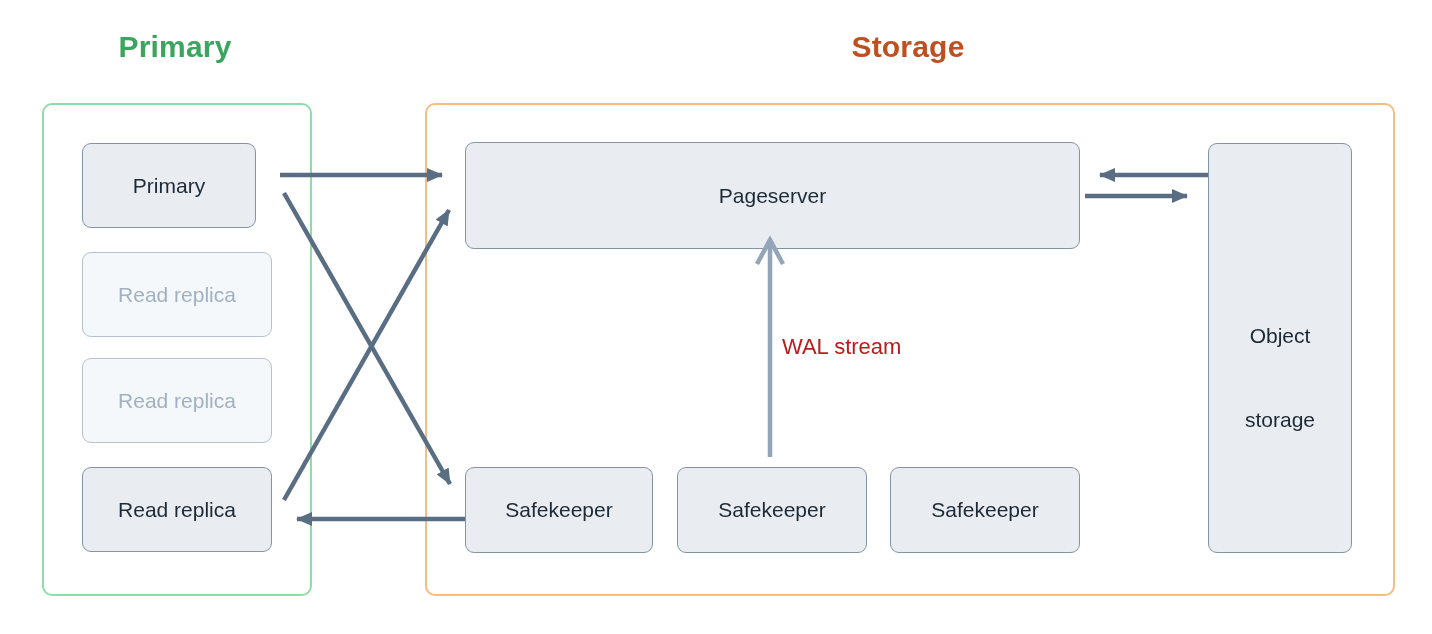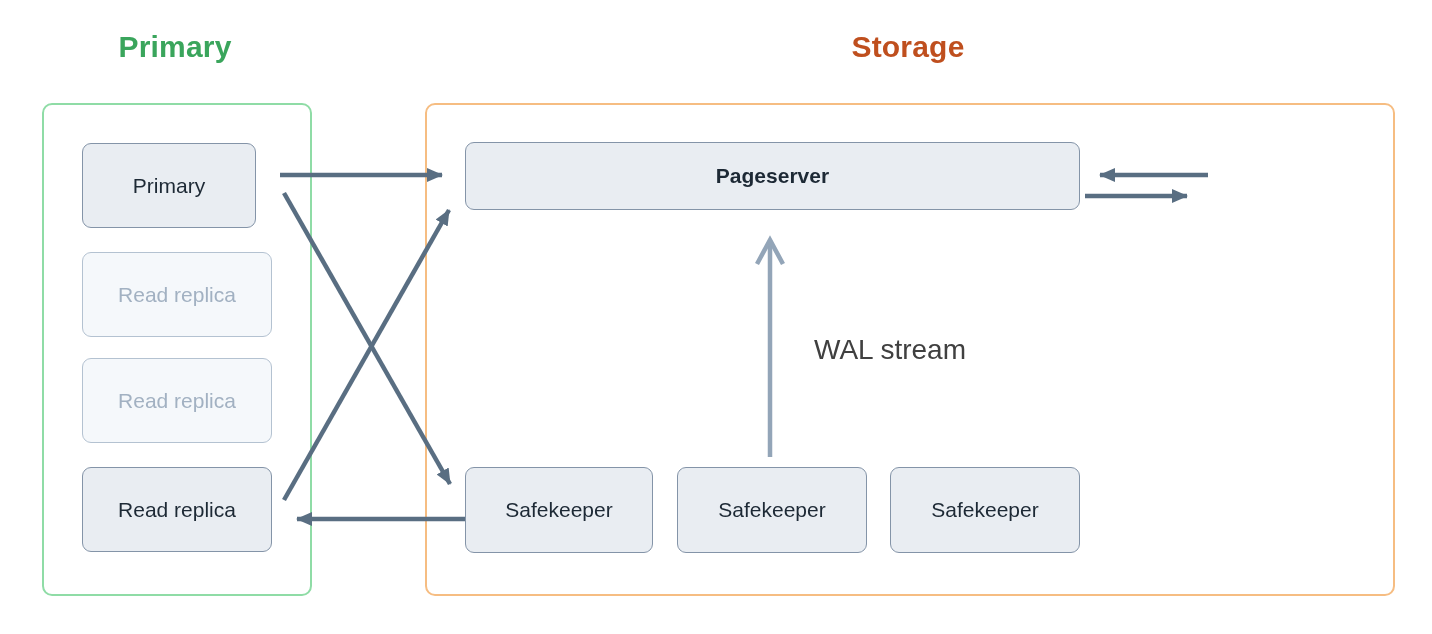--- a/index.html
+++ b/index.html
@@ -46,34 +46,34 @@
     background:var(--color-inactive-fill);
     border-color:var(--color-inactive-border);
     color:var(--color-inactive-text);
   }
   
   #node-primary       {left:82px;top:143px;width:174px;height:85px;}
   #node-read-replica-1{left:82px;top:252px;width:190px;height:85px;}
   #node-read-replica-2{left:82px;top:358px;width:190px;height:85px;}
   #node-read-replica-3{left:82px;top:467px;width:190px;height:85px;}
   
-  #node-pageserver    {left:465px;top:142px;width:615px;height:68px;font-weight:bold;}
+  #node-pageserver    {left:465px;top:142px;width:615px;height:107px;}
   #node-safekeeper-1  {left:465px;top:467px;width:188px;height:86px;}
   #node-safekeeper-2  {left:677px;top:467px;width:190px;height:86px;}
   #node-safekeeper-3  {left:890px;top:467px;width:190px;height:86px;}
   #node-object-storage{
     left:1208px;top:143px;width:144px;height:410px;
     flex-direction:column;gap:60px;
   }
   #node-object-storage .obj-line{transform:translateY(30px);}
   .wal-label{
     position:absolute;
-    left:814px;top:334px;
-    font-size:28px;
-    color:#404040;
+    left:782px;top:334px;
+    font-size:22px;
+    color:#b91c1c;
     white-space:nowrap;
   }
   svg.arrows{position:absolute;left:0;top:0;pointer-events:none;}
   .arrow-dark{stroke:var(--color-arrow);stroke-width:4.5;fill:none;}
   .arrow-head{fill:var(--color-arrow);stroke:none;}
   .arrow-light{stroke:var(--color-wal-arrow);stroke-width:4.5;fill:none;}
 </style>
 </head>
 <body>
 
@@ -96,20 +96,24 @@
   <div class="node" id="node-read-replica-3" data-state="active">Read replica</div>
 
   <div class="node" id="node-pageserver">Pageserver</div>
 
   <div class="node" id="node-safekeeper-1">Safekeeper</div>
 
   <div class="node" id="node-safekeeper-2">Safekeeper</div>
 
   <div class="node" id="node-safekeeper-3">Safekeeper</div>
 
+  <div class="node" id="node-object-storage">
+    <span class="obj-line">Object</span>
+    <span class="obj-line">storage</span>
+  </div>
 
   <div class="wal-label">WAL stream</div>
 
   <svg class="arrows" width="1432" height="634" viewBox="0 0 1432 634">
     <defs>
       <marker id="ah" viewBox="0 0 16 14" refX="15" refY="7" markerWidth="16" markerHeight="14" orient="auto" markerUnits="userSpaceOnUse">
         <path d="M0,0 L16,7 L0,14 Z" class="arrow-head"></path>
       </marker>
     </defs>
 

